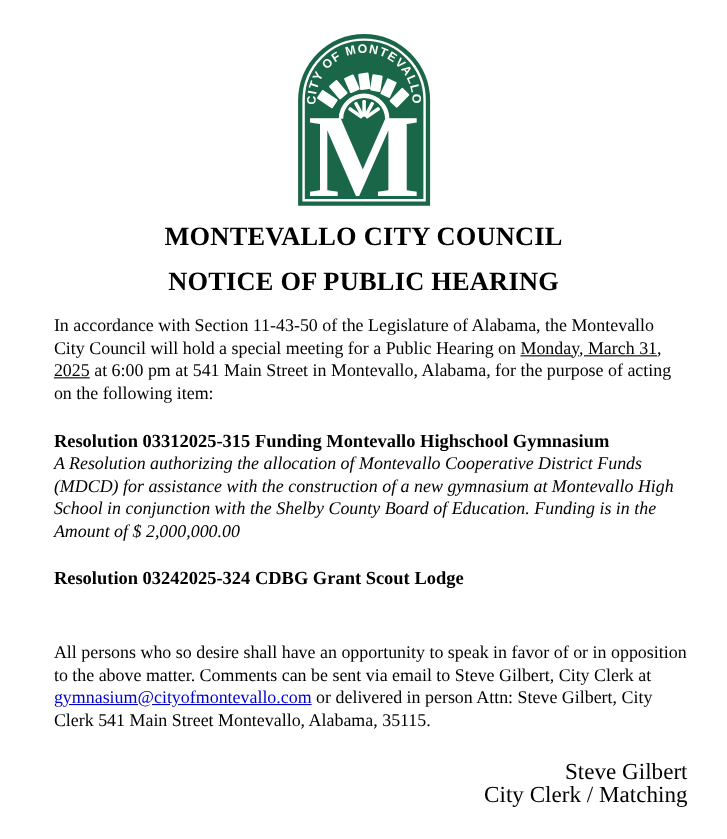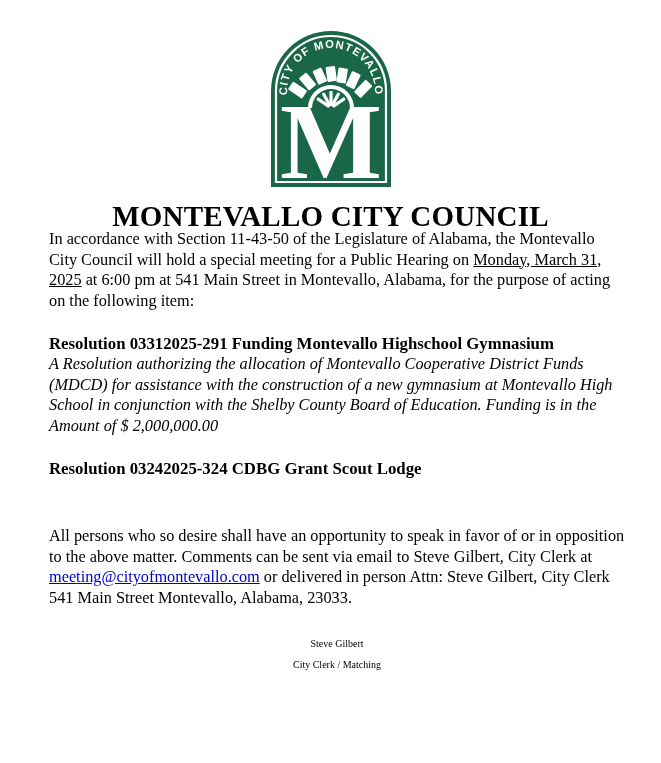--- a/index.html
+++ b/index.html
@@ -38,24 +38,24 @@
   }
 
   
   .title-block {
     text-align: center;
     margin-top: 16px;
   }
   .doc-title {
     font-family: "Liberation Serif", "DejaVu Serif", serif;
     font-weight: bold;
-    font-size: 29px;
+    font-size: 24px;
     letter-spacing: 0.2px;
     line-height: 25px;
-    margin: 0;
+    margin: 16px;
   }
 
   
   .content {
     margin: 0;
     padding: 0 36px 0 49px;
     box-sizing: border-box;
   }
   p.para {
     font-size: 16.3px;
@@ -75,23 +75,23 @@
   .spacer-big { height: 47px; }
 
   .u { text-decoration: underline; }
   a.email-link {
     color: #0000cc;
     text-decoration: underline;
   }
 
   
   .signature {
-    text-align: center;
+    text-align: right;
     margin-top: 26px;
-    font-size: 10px;
+    font-size: 21px;
     line-height: 20.5px;
   }
   .sig-line { display: block; }
 </style>
 </head>
 <body>
 
 <div class="page">
 
   <div class="logo-area">
@@ -126,34 +126,35 @@
         <rect x="59.4" y="61" width="3.2" height="15" rx="1" transform="rotate(28 61 78)"></rect>
         <rect x="59.4" y="61" width="3.2" height="15" rx="1" transform="rotate(55 61 78)"></rect>
       </g>
 
       <text x="61" y="148" font-family="'Liberation Serif', 'DejaVu Serif', serif" font-size="108" font-weight="bold" fill="#ffffff" text-anchor="middle">M</text>
     </svg>
   </div>
 
   <div class="title-block">
     <div class="doc-title">MONTEVALLO CITY COUNCIL</div>
+    <div class="doc-title">NOTICE OF PUBLIC HEARING</div>
   </div>
 
   <div class="content">
 
     <p class="para para-gap-1"><span>In accordance with Section 11-43-50 of the Legislature of Alabama, the Montevallo City Council will hold a special meeting for a Public Hearing on </span><span class="u">Monday, March 31, 2025</span><span> at 6:00 pm at 541 Main Street in Montevallo, Alabama, for the purpose of acting on the following item:</span></p>
 
-    <h2 class="res-head">Resolution 03312025-291 Funding Montevallo Highschool Gymnasium</h2>
+    <h2 class="res-head">Resolution 03312025-315 Funding Montevallo Highschool Gymnasium</h2>
     <p class="para after-res">A Resolution authorizing the allocation of Montevallo Cooperative District Funds (MDCD) for assistance with the construction of a new gymnasium at Montevallo High School in conjunction with the Shelby County Board of Education. Funding is in the Amount of $ 2,000,000.00</p>
 
     <h2 class="res-head">Resolution 03242025-324 CDBG Grant Scout Lodge</h2>
 
     <div class="spacer-big"></div>
 
-    <p class="para"><span>All persons who so desire shall have an opportunity to speak in favor of or in opposition to the above matter.  Comments can be sent via email to Steve Gilbert, City Clerk at </span><a class="email-link" href="#">meeting@cityofmontevallo.com</a><span> or delivered in person Attn: Steve Gilbert, City Clerk 541 Main Street Montevallo, Alabama, 23033.</span></p>
+    <p class="para"><span>All persons who so desire shall have an opportunity to speak in favor of or in opposition to the above matter.  Comments can be sent via email to Steve Gilbert, City Clerk at </span><a class="email-link" href="#">gymnasium@cityofmontevallo.com</a><span> or delivered in person Attn: Steve Gilbert, City Clerk 541 Main Street Montevallo, Alabama, 35115.</span></p>
 
     <div class="signature">
       <span class="sig-line">Steve Gilbert</span>
       <span class="sig-line">City Clerk / Matching</span>
     </div>
 
   </div>
 </div>
 
 </body></html>

